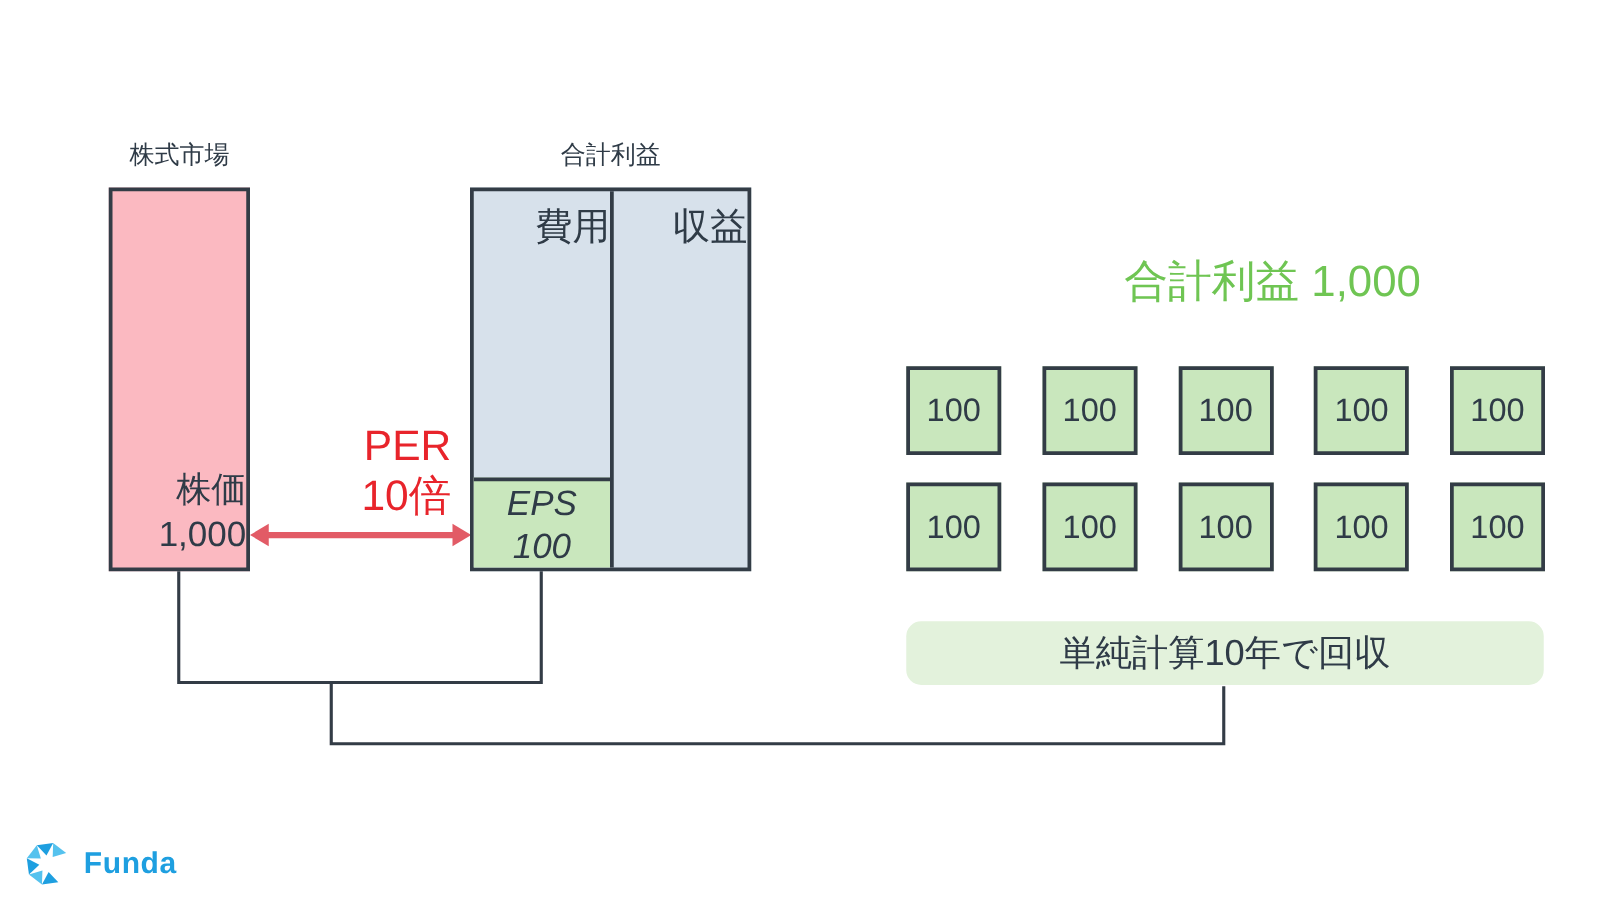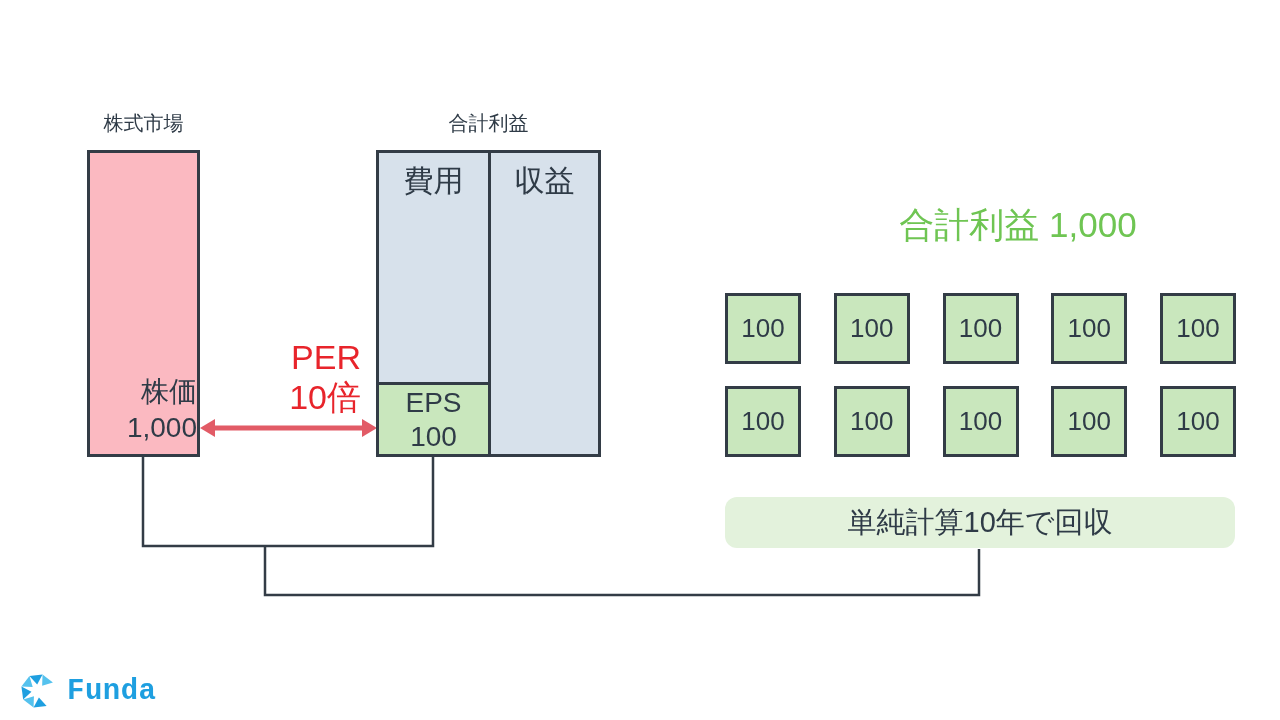--- a/index.html
+++ b/index.html
@@ -51,30 +51,30 @@
     border: 3px solid #333C46;
     box-sizing: border-box;
   }
   #pl-left {
     position: absolute; left: 0; top: 0; bottom: 0; width: 109px;
     border-right: 3px solid #333C46;
   }
   #pl-right { position: absolute; left: 112px; top: 0; bottom: 0; right: 0; }
   .col-header {
     margin-top: 8px;
-    text-align: center;
+    text-align: right;
     font-size: 30px; font-weight: 500; color: #2F3B47;
   }
   #eps-box {
     position: absolute; left: 0; bottom: 0; width: 109px; height: 69px;
     background: #C9E7BD;
     border-top: 3px solid #333C46;
     box-sizing: content-box;
     display: flex; flex-direction: column;
-    justify-content: center; align-items: center;
+    justify-content: center; align-items: center; font-style: italic;
   }
   #eps-box .line { font-size: 28px; line-height: 1.2; font-weight: 500; }
 
   
   #total-profit-label {
     left: 763px; top: 202px; width: 510px;
     text-align: center;
     color: #6FC553;
     font-size: 35px; font-weight: 500;
     white-space: nowrap;
@@ -102,23 +102,22 @@
     border-radius: 12px;
   }
 
   
   #connectors { left: 0; top: 0; pointer-events: none; }
 
   
   #logo { left: 18px; top: 670px; display: flex; align-items: center; gap: 7px; }
   #logo-text {
     color: #1E9FE0;
-    font-size: 29px; font-weight: 700;
+    font-size: 24px; font-weight: 700;
     letter-spacing: 0.5px;
-    font-family: Liberation Mono, monospace;
   }
 </style>
 </head>
 <body>
 
 <div id="stage">
 
   <div id="stock-label" class="abs section-label">株式市場</div>
   <div id="stock-box" class="abs">
     <div class="line">株価</div>

